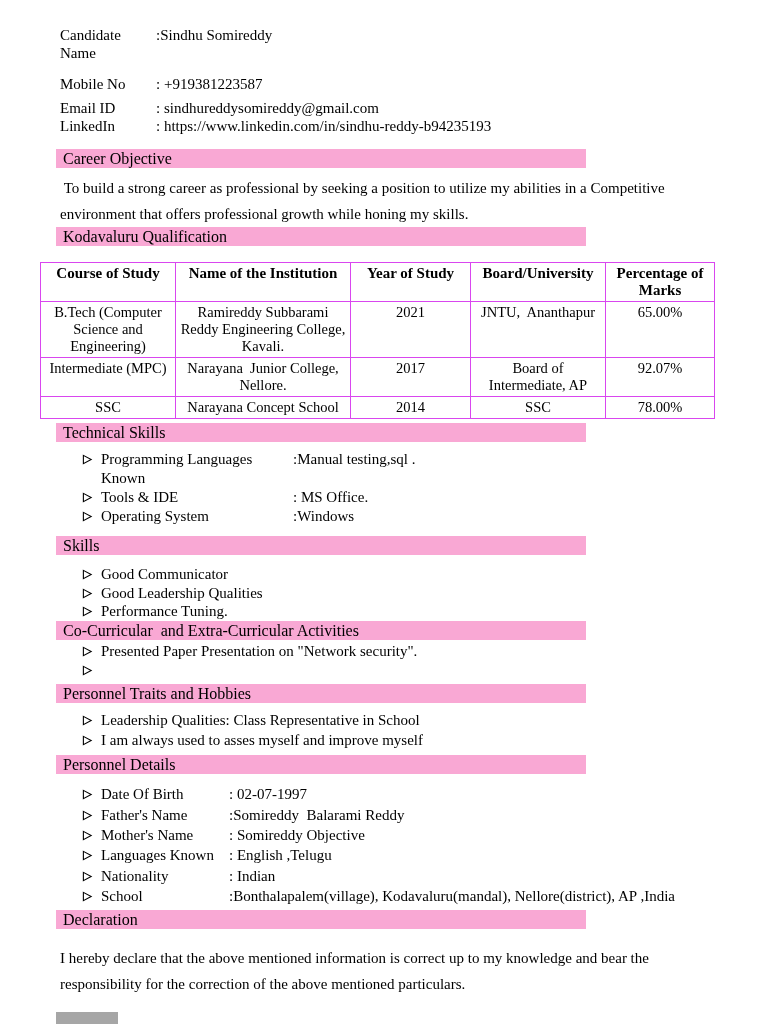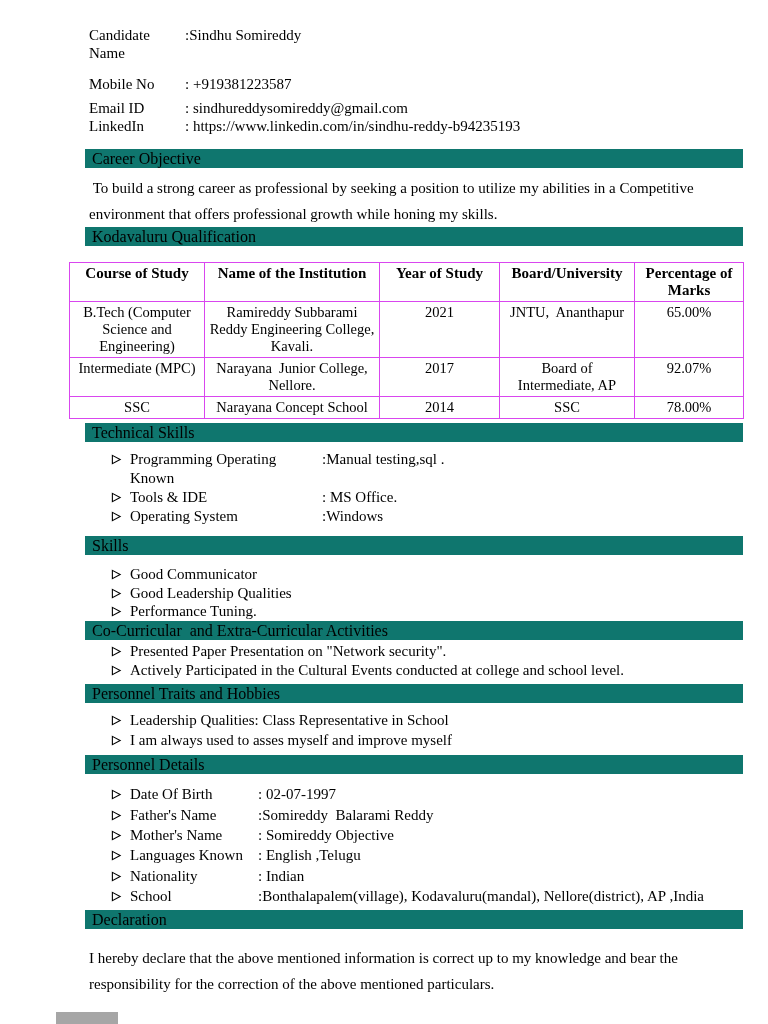--- a/index.html
+++ b/index.html
@@ -7,36 +7,35 @@
   body {
     font-family:"Liberation Serif","DejaVu Serif",serif;
     color:#000000;
   }
   .page {
     position:relative;
     width:768px;
     height:1024px;
     background:#ffffff;
     overflow:hidden;
-    padding-left:29px;
   }
   .pre { white-space:pre-wrap; }
 
   
   .contact { padding-top:26px; margin-left:60px; font-size:15px; }
   .c-row { display:flex; line-height:18px; }
   .c-row.mb-13 { margin-bottom:13px; }
   .c-row.mb-6  { margin-bottom:6px; }
   .c-label { width:96px; flex:none; }
 
   
   .section-bar {
     margin-left:56px;
-    width:658px;
-    background:#0f766e;
+    width:530px;
+    background:#f9a8d4;
     font-size:16px;
     line-height:19px;
     padding-left:7px;
     white-space:pre-wrap;
   }
   .bar-co   { margin-top:14px; }
   .bar-eq   { margin-top:0; }
   .bar-ts   { margin-top:4px; }
   .bar-sk   { margin-top:10px; }
   .bar-cc   { margin-top:0; }
@@ -177,21 +176,21 @@
       </tr>
     </tbody>
   </table>
 
   <div class="section-bar bar-ts">Technical Skills</div>
   <div class="bullets ts-list">
     <div class="b-row">
       <span class="bullet-ic"><svg viewBox="0 0 12 12">
             <path d="M1.5 1.5 L10 6 L1.5 10.5 Z" fill="none" stroke="#000" stroke-width="1.2"></path>
           </svg></span>
-      <span class="lbl-190">Programming Operating Known</span>
+      <span class="lbl-190">Programming Languages Known</span>
       <span class="b-val">:Manual testing,sql .</span>
     </div>
     <div class="b-row">
       <span class="bullet-ic"><svg viewBox="0 0 12 12">
             <path d="M1.5 1.5 L10 6 L1.5 10.5 Z" fill="none" stroke="#000" stroke-width="1.2"></path>
           </svg></span>
       <span class="lbl-190">Tools &amp; IDE</span>
       <span class="b-val">: MS Office.</span>
     </div>
     <div class="b-row">
@@ -230,21 +229,20 @@
     <div class="b-row">
       <span class="bullet-ic"><svg viewBox="0 0 12 12">
             <path d="M1.5 1.5 L10 6 L1.5 10.5 Z" fill="none" stroke="#000" stroke-width="1.2"></path>
           </svg></span>
       <span class="b-val">Presented Paper Presentation on "Network security".</span>
     </div>
     <div class="b-row">
       <span class="bullet-ic"><svg viewBox="0 0 12 12">
             <path d="M1.5 1.5 L10 6 L1.5 10.5 Z" fill="none" stroke="#000" stroke-width="1.2"></path>
           </svg></span>
-      <span class="b-val">Actively Participated in the Cultural Events conducted at college and school level.</span>
     </div>
   </div>
 
   <div class="section-bar bar-tr">Personnel Traits and Hobbies</div>
   <div class="bullets tr-list">
     <div class="b-row">
       <span class="bullet-ic"><svg viewBox="0 0 12 12">
             <path d="M1.5 1.5 L10 6 L1.5 10.5 Z" fill="none" stroke="#000" stroke-width="1.2"></path>
           </svg></span>
       <span class="b-val">Leadership Qualities: Class Representative in School</span>

